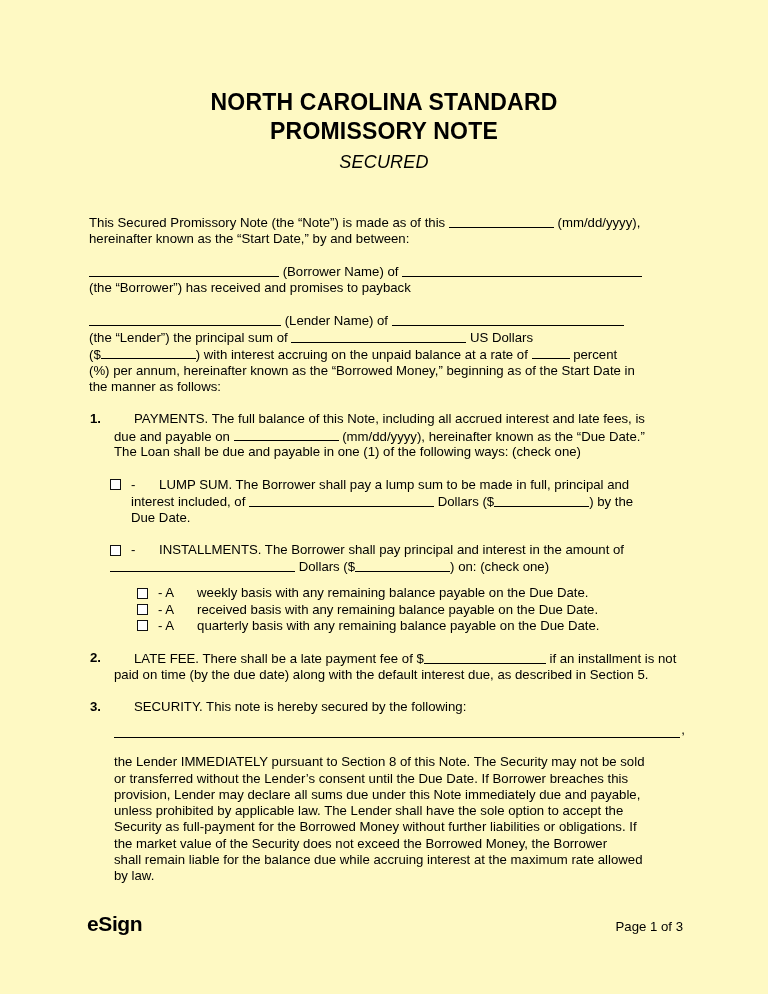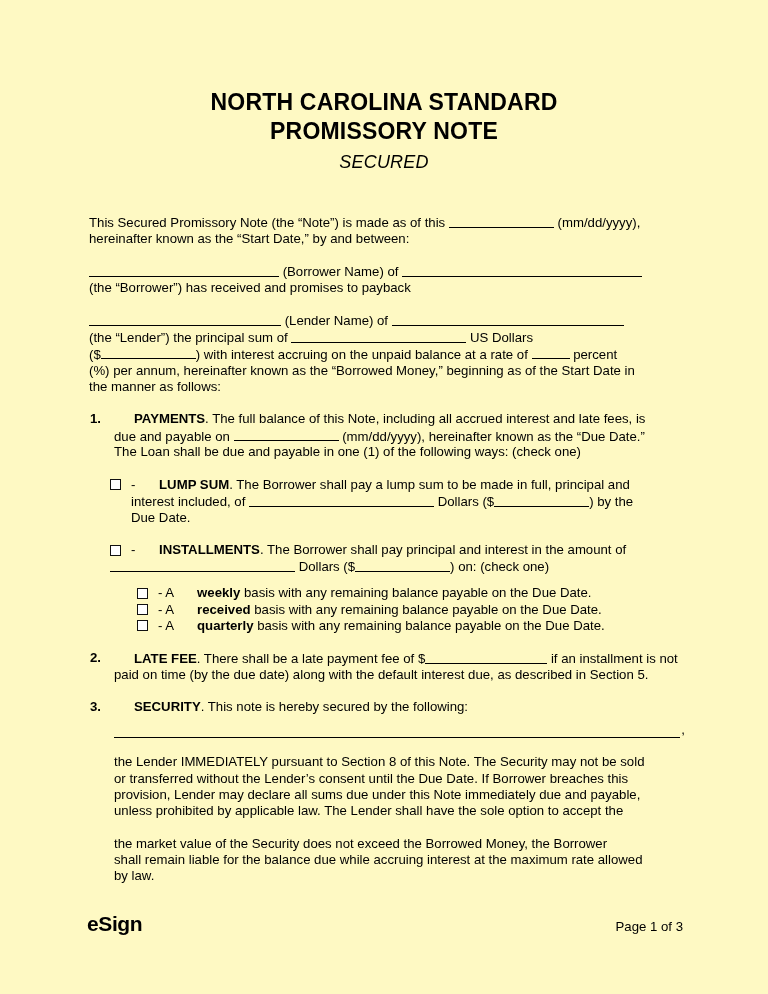--- a/index.html
+++ b/index.html
@@ -92,21 +92,21 @@
     padding-left: 25px;
   }
   .section .num {
     position: absolute;
     left: 1px;
     top: 0;
     font-weight: bold;
     font-size: 13.2px;
   }
   .section .stext { display: block; }
-  .lbl { font-weight: bold; padding-left: 20px; }
+  .lbl { font-weight: normal; padding-left: 20px; }
 
   
   .opt {
     position: relative;
     padding-left: 21px;
     margin-left: 21px;
   }
   .opt-l2 {
     position: relative;
     padding-left: 21px;
@@ -288,21 +288,21 @@
       <span class="stext">
         <span class="rule-row">
           <span class="rule-grow"></span>
           <span class="rule-tail">,</span>
         </span>
         <br>
         <span>the Lender IMMEDIATELY pursuant to Section 8 of this Note. The Security may not be sold</span><br>
         <span>or transferred without the Lender’s consent until the Due Date. If Borrower breaches this</span><br>
         <span>provision, Lender may declare all sums due under this Note immediately due and payable,</span><br>
         <span>unless prohibited by applicable law. The Lender shall have the sole option to accept the</span><br>
-        <br>
+        <span>Security as full-payment for the Borrowed Money without further liabilities or obligations. If</span><br>
         <span>the market value of the Security does not exceed the Borrowed Money, the Borrower</span><br>
         <span>shall remain liable for the balance due while accruing interest at the maximum rate allowed</span><br>
         <span>by law.</span>
       </span>
     </div>
 
   </div>
 
   <div class="footer">
     <div class="brand">eSign</div>

